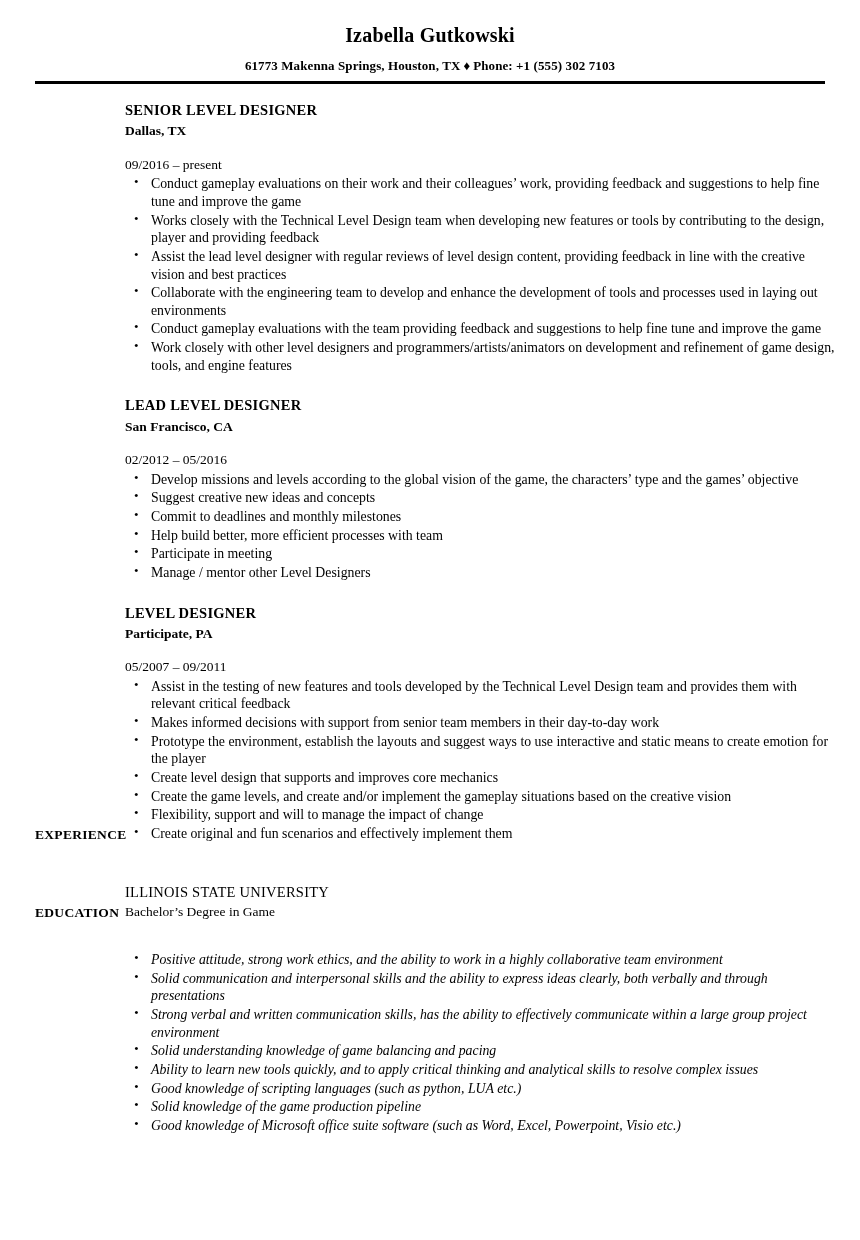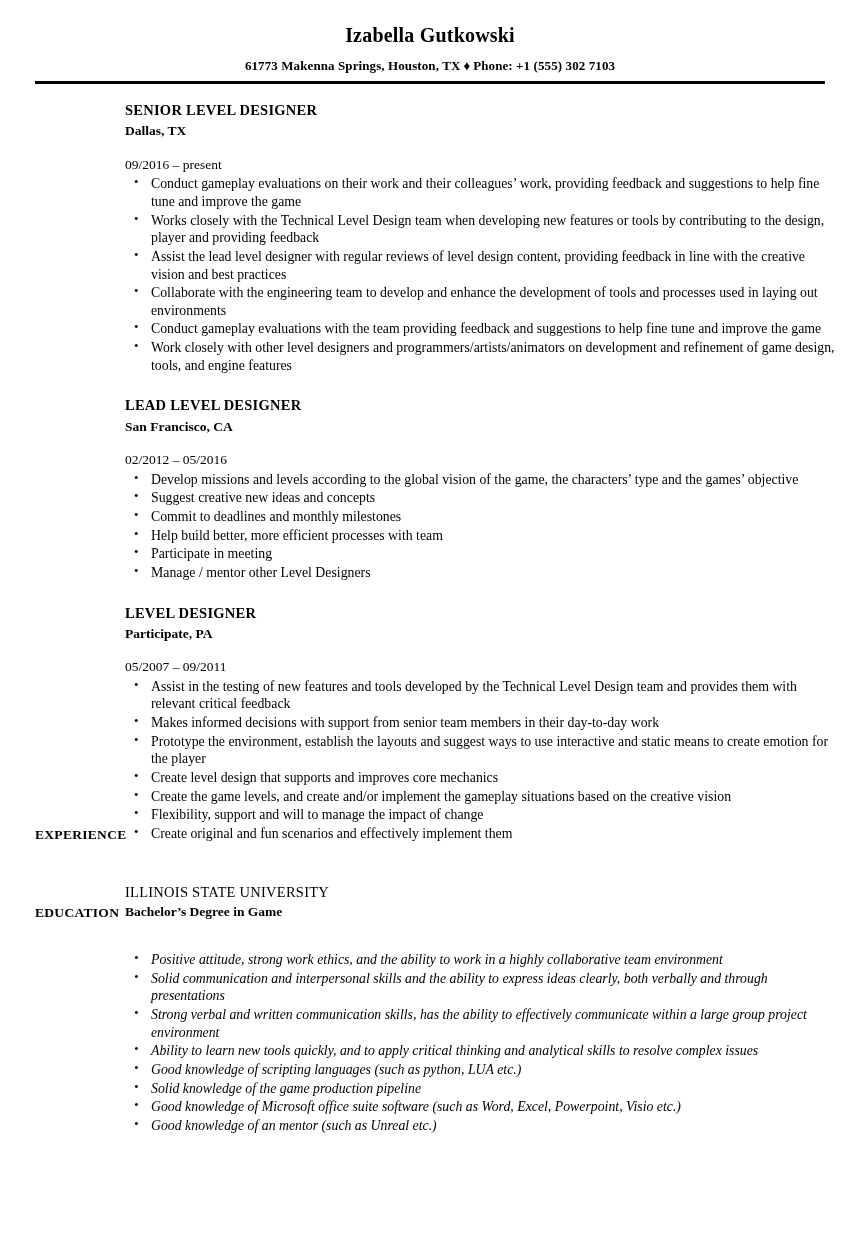--- a/index.html
+++ b/index.html
@@ -120,21 +120,21 @@
 
   
   .edu-school {
     font-size: 14.5px;
     font-weight: normal;
     letter-spacing: 0.25px;
     line-height: 1.25;
   }
   .edu-degree {
     font-size: 13.5px;
-    font-weight: bold;
+    font-weight: normal;
     line-height: 1.35;
     margin-top: 2px;
   }
 
   
   #skills-section .section-body ul.bullets { margin-top: 6px; }
 </style>
 </head>
 <body>
 
@@ -208,20 +208,21 @@
     </div>
   </div>
 
   <div class="section" id="skills-section">
     <div class="section-label">SKILLS</div>
     <div class="section-body">
       <ul class="bullets">
         <li>Positive attitude, strong work ethics, and the ability to work in a highly collaborative team environment</li>
         <li>Solid communication and interpersonal skills and the ability to express ideas clearly, both verbally and through presentations</li>
         <li>Strong verbal and written communication skills, has the ability to effectively communicate within a large group project environment</li>
+        <li>Solid understanding knowledge of game balancing and pacing</li>
         <li>Ability to learn new tools quickly, and to apply critical thinking and analytical skills to resolve complex issues</li>
         <li>Good knowledge of scripting languages (such as python, LUA etc.)</li>
         <li>Solid knowledge of the game production pipeline</li>
         <li>Good knowledge of Microsoft office suite software (such as Word, Excel, Powerpoint, Visio etc.)</li>
         <li>Good knowledge of an mentor (such as Unreal etc.)</li>
         <li>Good knowledge of MS Office (Word, Excel, Power Point)</li>
       </ul>
     </div>
   </div>
 

